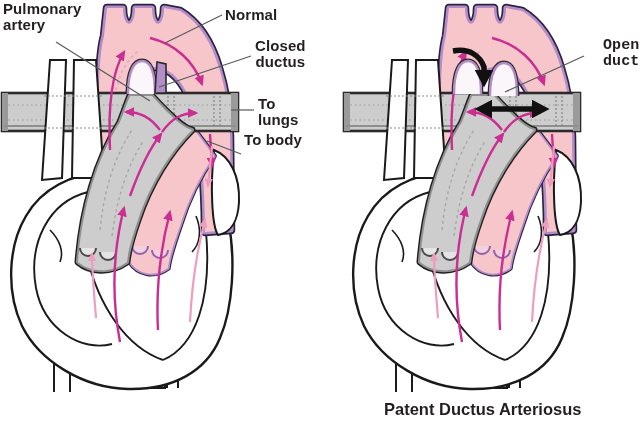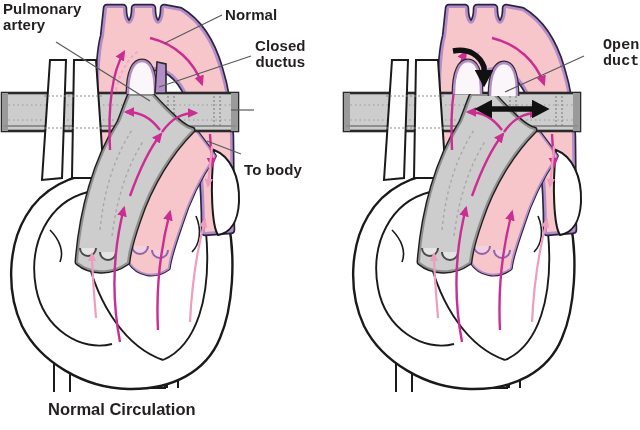--- a/index.html
+++ b/index.html
@@ -152,19 +152,21 @@
       <line x1="242" y1="56" x2="163" y2="92"></line>
     </g>
   </g>
 </svg>
 
 <div class="lbl" style="left:3px;top:1px;">Pulmonary
 artery</div>
 <div class="lbl" style="left:225px;top:7px;">Normal</div>
 <div class="lbl" style="left:255px;top:38px;text-align:center;">Closed
 ductus</div>
-<div class="lbl" style="left:244px;top:162px;">To body</div>
+<div class="lbl" style="left:258px;top:96px;">To
+lungs</div>
+<div class="lbl" style="left:244px;top:132px;">To body</div>
 <div class="lbl" style="left:603px;top:38px;font-family:Liberation Mono, monospace;">Open
 ductus</div>
 
-<div class="caption" style="left:48px;top:400px;">Normal Circulation</div>
+<div class="caption" style="left:384px;top:400px;">Patent Ductus Arteriosus</div>
 
 </div>
 
 </body></html>

